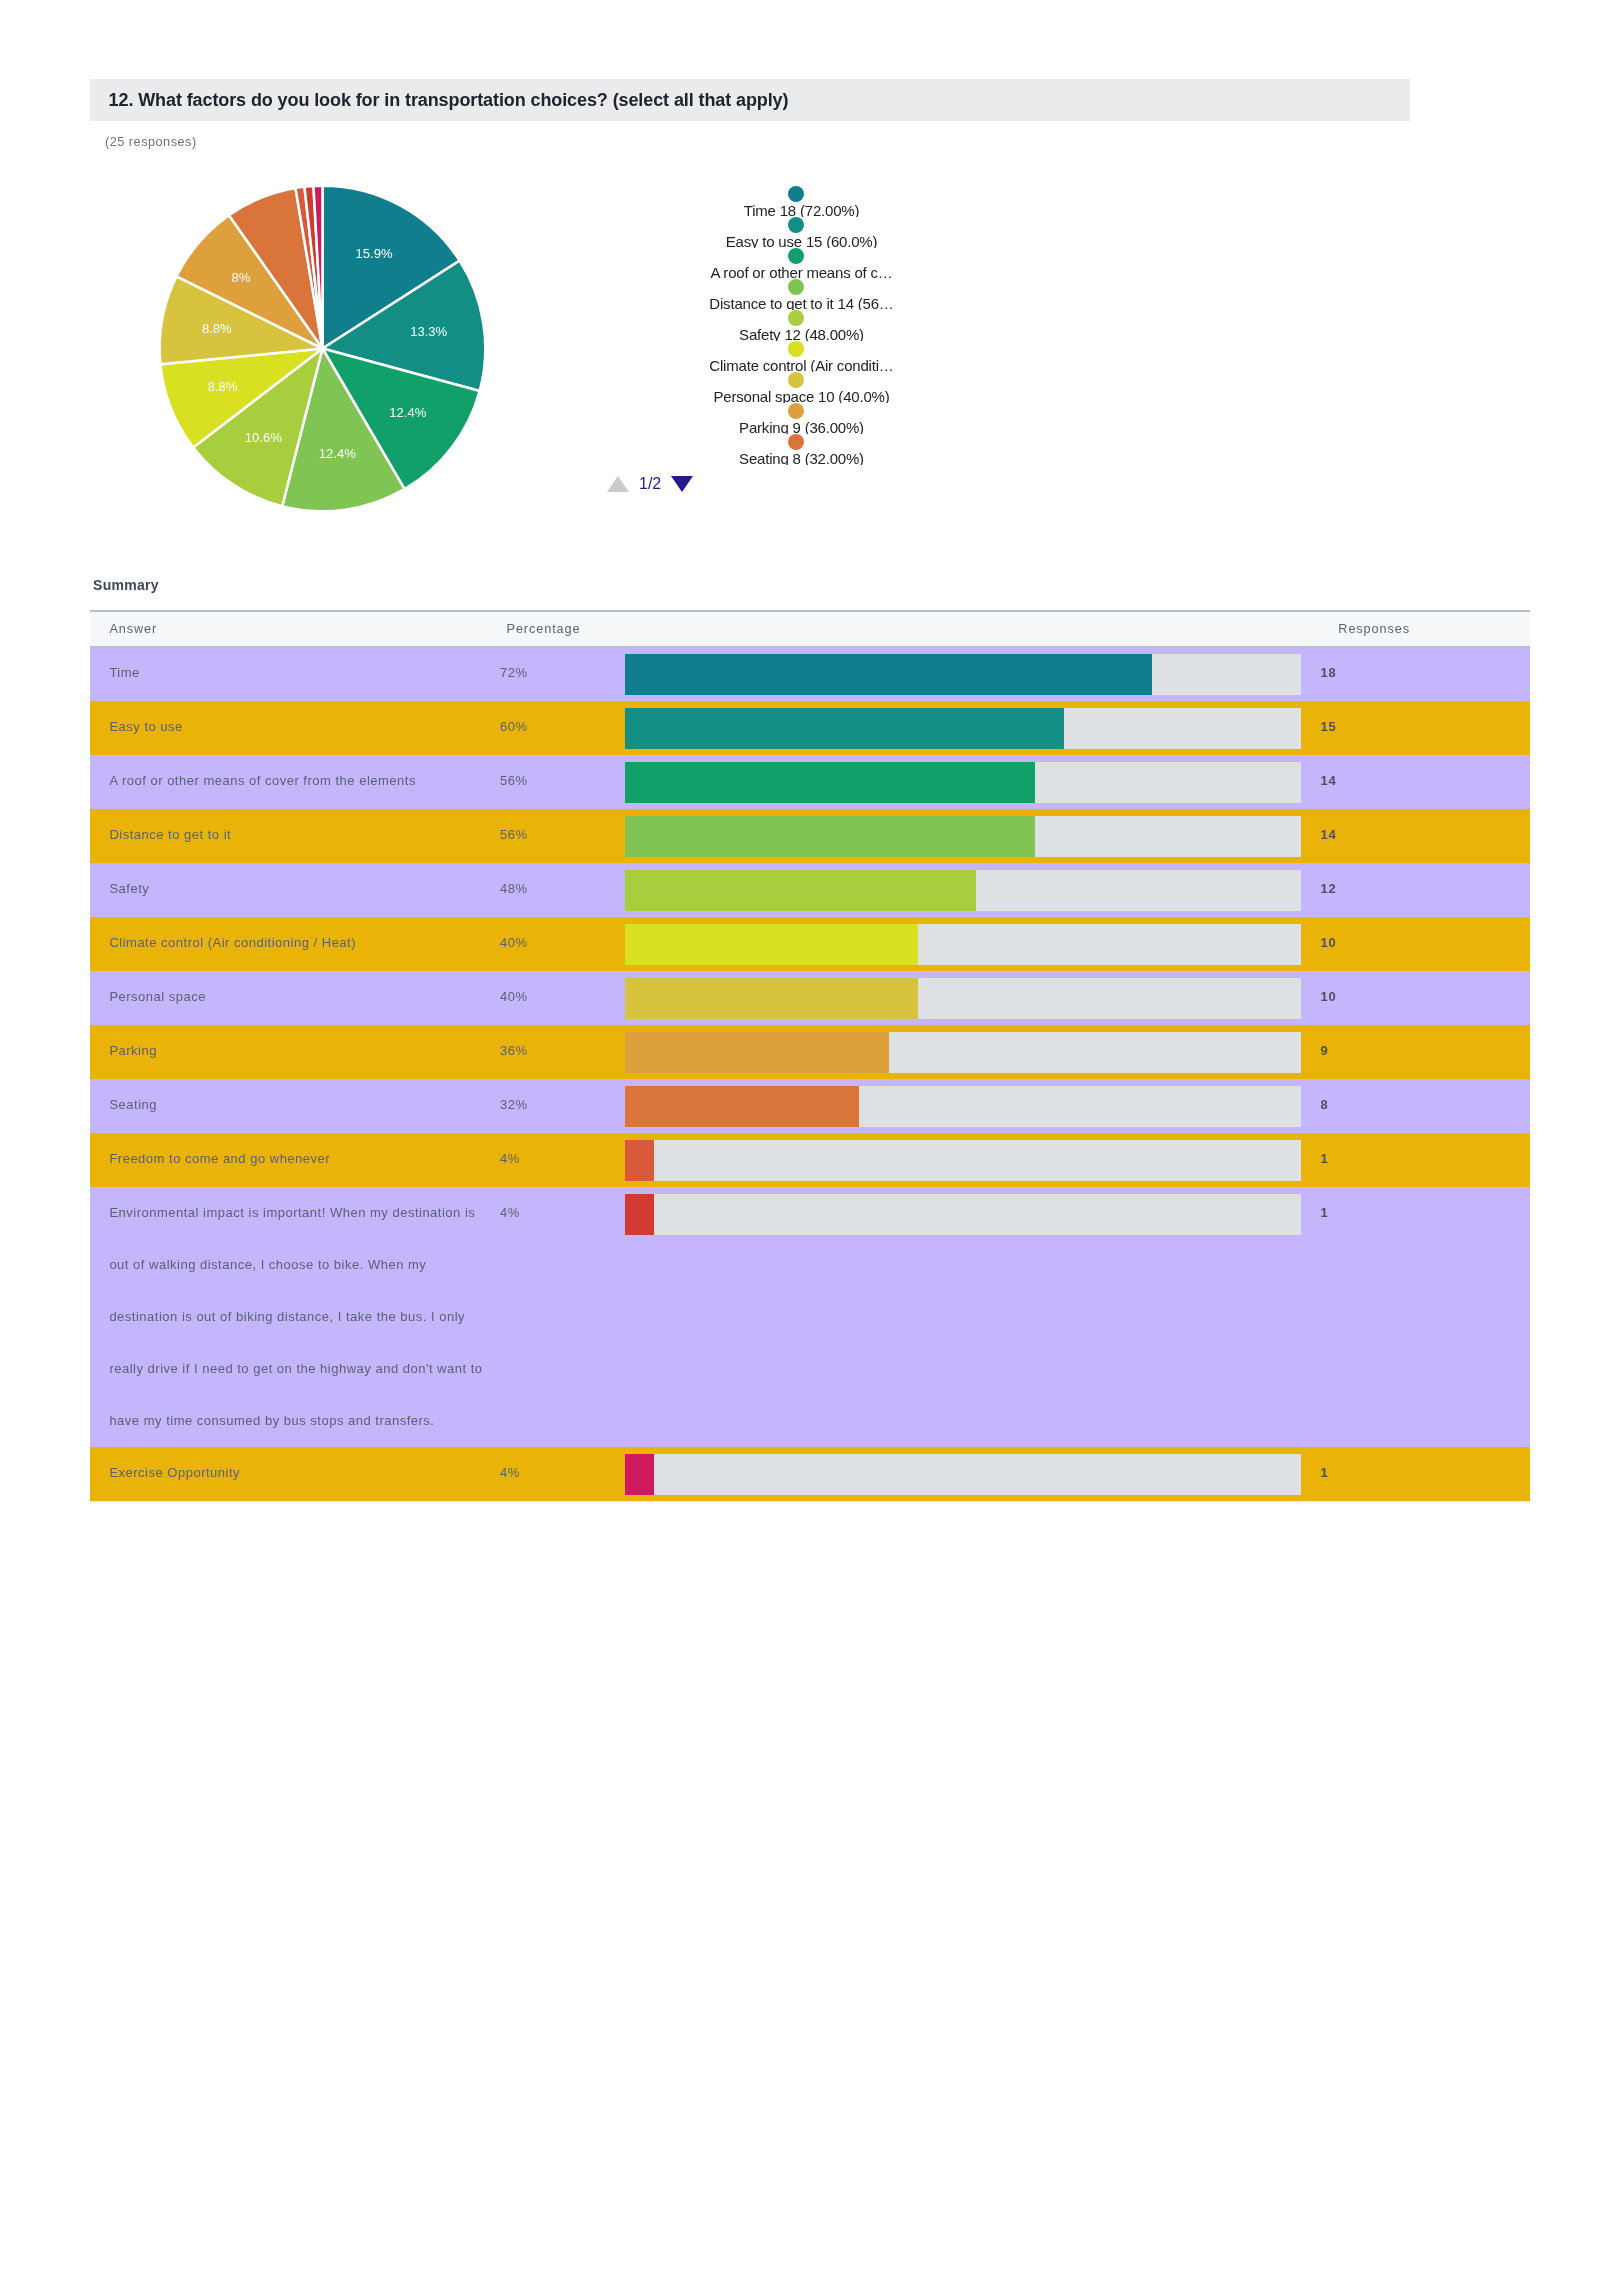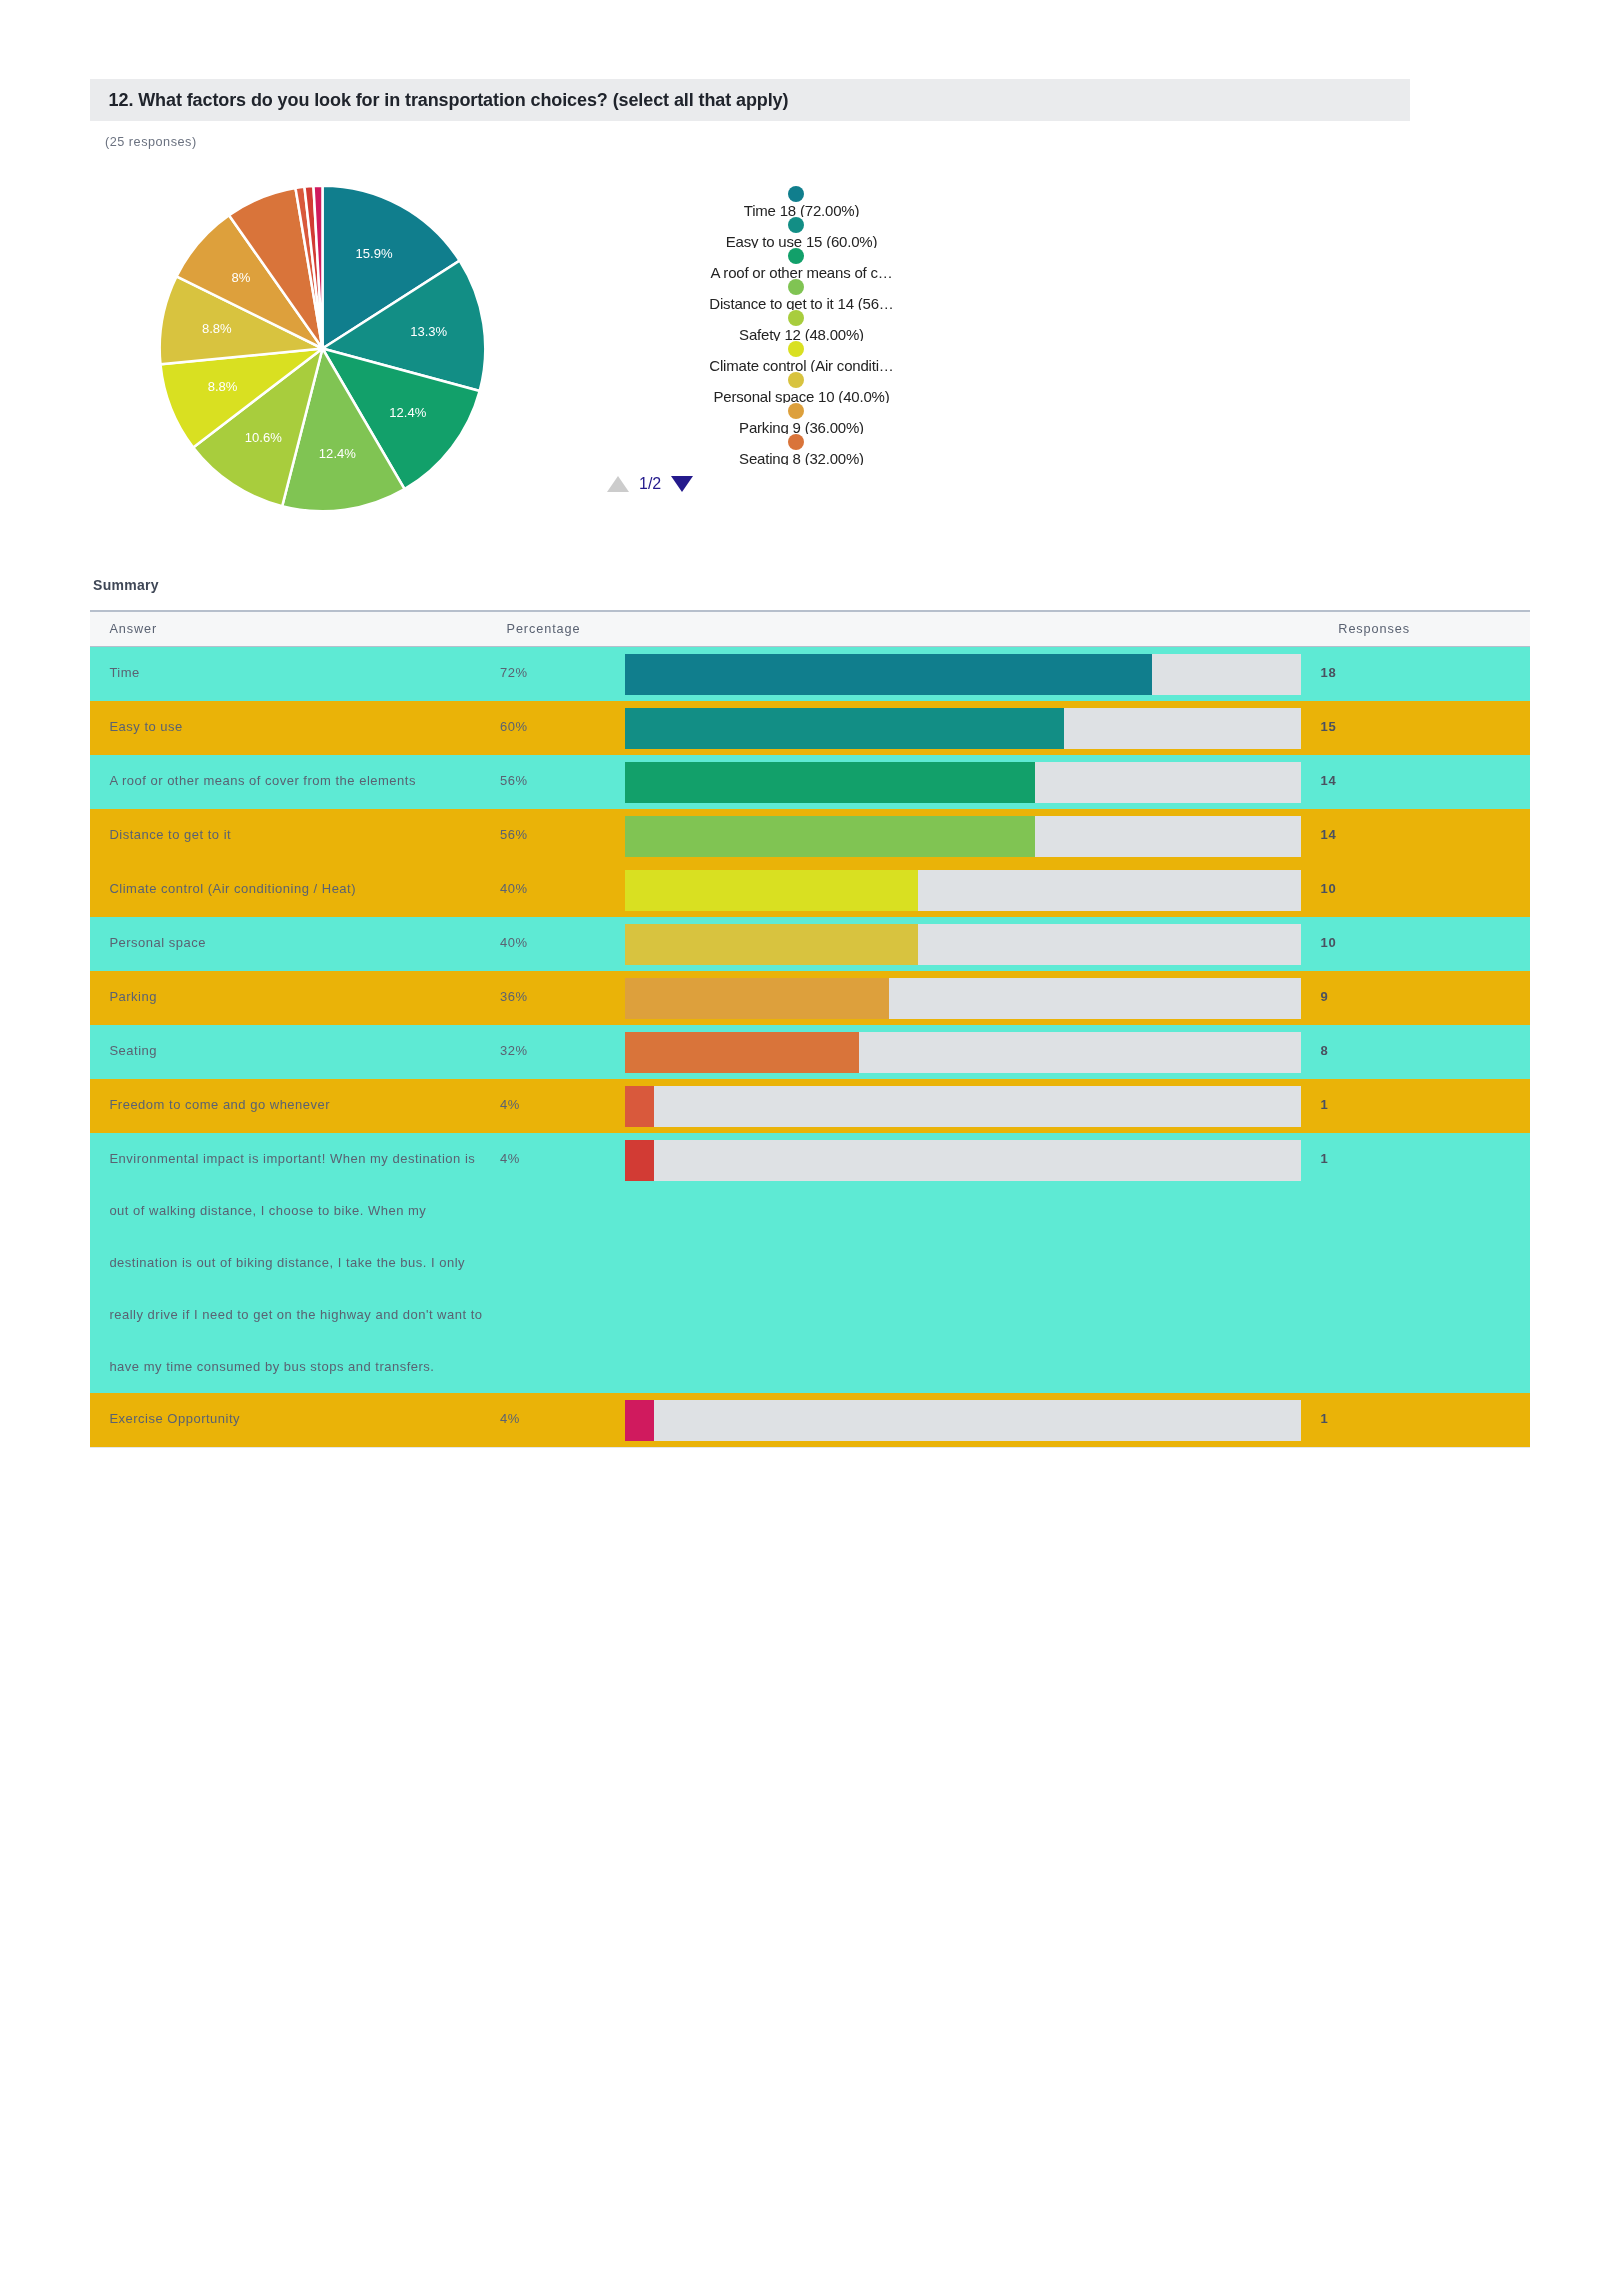--- a/index.html
+++ b/index.html
@@ -152,21 +152,21 @@
   .col-pct    { width: 125px; }
   .col-bar    { width: 676px; }
   .col-resp   { width: 229px; padding-left: 19.4px; }
 
   .trow {
     display: flex;
     align-items: stretch;
     position: relative;
     min-height: 54px;
   }
-  .trow.even { background: #5eead4; }
+  .trow.even { background: #c4b5fd; }
   .trow.odd  { background: #eab308; }
 
   .cell-answer {
     width: 410px;
     padding: 0 15px 0 19.4px;
     font-size: 13px;
     color: #5a6272;
     letter-spacing: 0.5px;
     line-height: 52px;
   }
@@ -326,20 +326,29 @@
         </div>
         <div class="trow odd">
           <div class="cell-answer">Distance to get to it</div>
           <div class="cell-pct">56%</div>
           <div class="cell-bar">
             <div class="bar-track"></div>
             <div class="bar-fill" style="width: 410px; background: rgb(128, 196, 83);"></div>
           </div>
           <div class="cell-resp">14</div>
         </div>
+        <div class="trow even">
+          <div class="cell-answer">Safety</div>
+          <div class="cell-pct">48%</div>
+          <div class="cell-bar">
+            <div class="bar-track"></div>
+            <div class="bar-fill" style="width: 351px; background: rgb(168, 205, 61);"></div>
+          </div>
+          <div class="cell-resp">12</div>
+        </div>
         <div class="trow odd">
           <div class="cell-answer">Climate control (Air conditioning / Heat)</div>
           <div class="cell-pct">40%</div>
           <div class="cell-bar">
             <div class="bar-track"></div>
             <div class="bar-fill" style="width: 293px; background: rgb(217, 224, 33);"></div>
           </div>
           <div class="cell-resp">10</div>
         </div>
         <div class="trow even">

